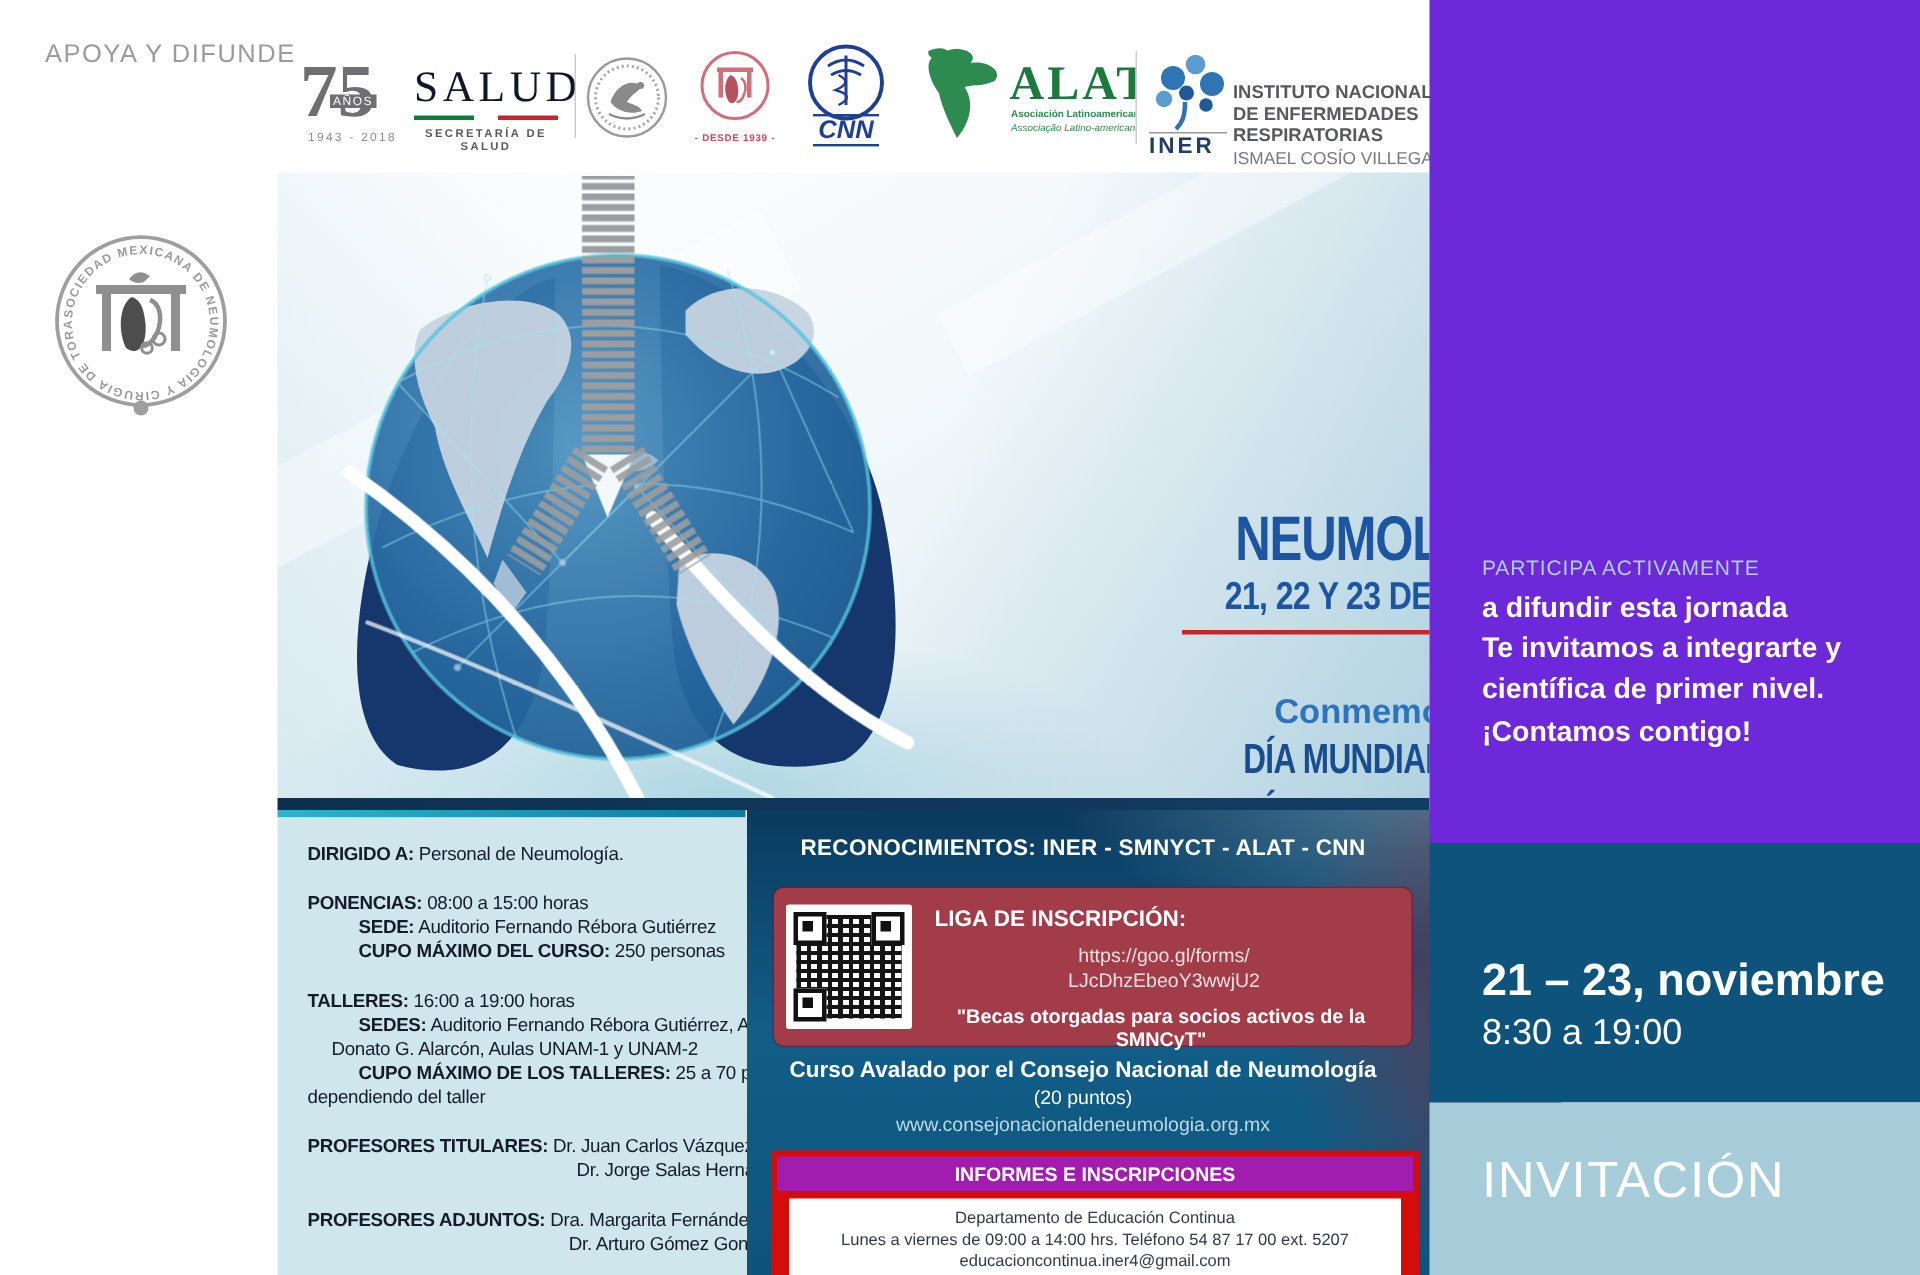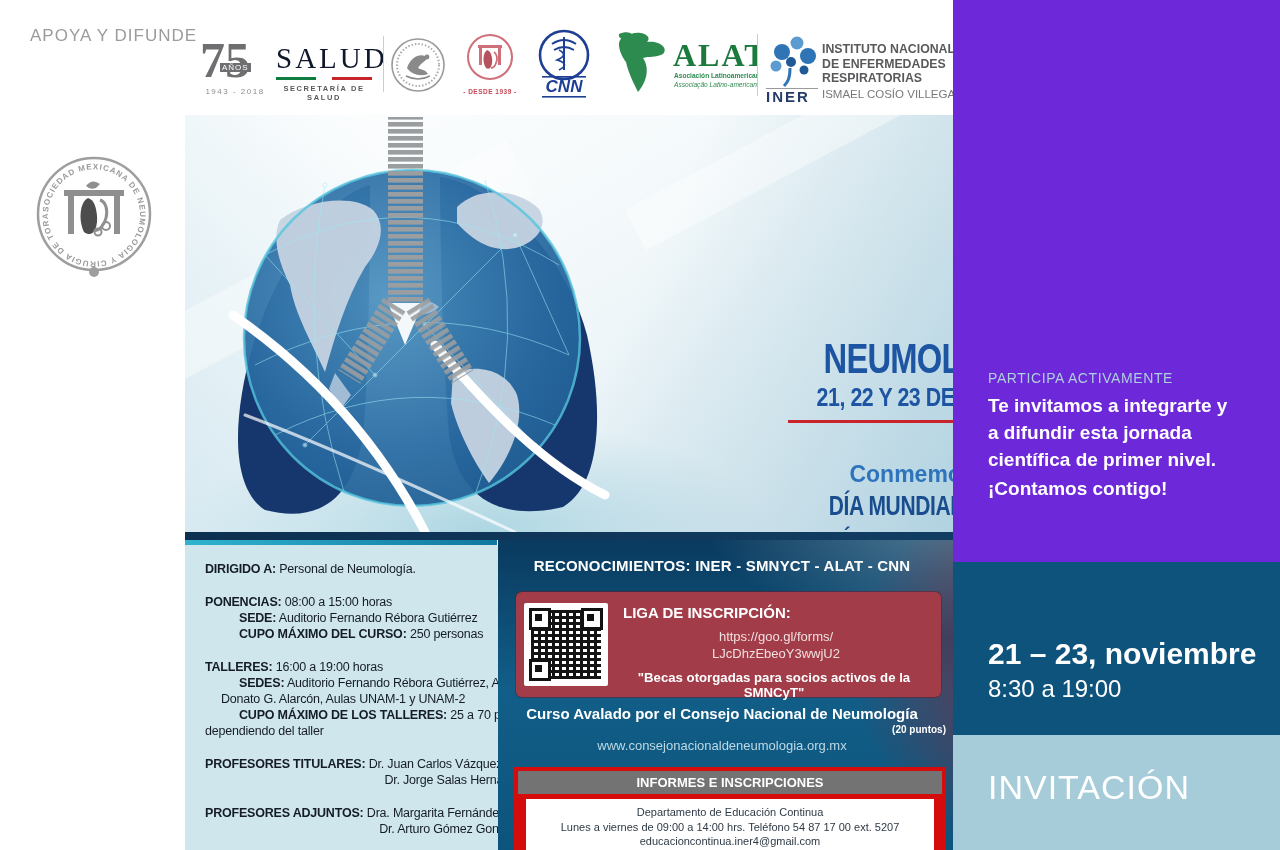--- a/index.html
+++ b/index.html
@@ -59,24 +59,24 @@
     background:
       repeating-linear-gradient(0deg,#141414 0 3px,transparent 3px 6px),
       repeating-linear-gradient(90deg,#141414 0 3px,transparent 3px 7px);}
   .finder{position:absolute;width:16px;height:16px;border:3px solid #111;background:#fff;}
   .finder::after{content:"";position:absolute;left:3px;top:3px;width:7px;height:7px;background:#111;}
   .liga-label{position:absolute;left:107px;top:12px;color:#ffffff;font-weight:700;font-size:15px;}
   .liga-url{position:absolute;left:110px;top:36px;width:300px;text-align:center;color:#f0dfdf;font-size:13px;line-height:17px;}
   .becas{position:absolute;left:96px;top:78px;width:324px;text-align:center;color:#ffffff;font-weight:700;font-size:13.2px;}
   .aval{position:absolute;left:0;top:165px;width:448px;text-align:center;color:#ffffff;}
   .aval-l1{font-weight:700;font-size:15px;}
-  .aval-l2{font-weight:700;font-size:10px;margin-top:2px;text-align:right;}
+  .aval-l2{font-weight:400;font-size:13px;margin-top:2px;}
   .aval-url{font-size:13px;color:#bdd9e4;margin-top:3px;}
   .informes{position:absolute;left:16px;top:227px;width:432px;height:83px;background:#d40c0c;}
-  .informes-hd{margin:4px 4px 0;height:23px;line-height:23px;background:#737373;color:#ffffff;font-weight:700;font-size:13px;text-align:center;}
+  .informes-hd{margin:4px 4px 0;height:23px;line-height:23px;background:#a21caf;color:#ffffff;font-weight:700;font-size:13px;text-align:center;}
   .informes-body{margin:5px 12px 0;background:#ffffff;padding:6px 4px;text-align:center;color:#2e3a45;font-size:11px;line-height:14.5px;}
   
   .sb-teal{left:953px;top:0;width:386px;height:562px;background:#6d28d9;color:#ffffff;}
   .sb-participa{position:absolute;left:35px;top:370px;font-size:14px;letter-spacing:.6px;color:#aecfdd;}
   .sb-invite{position:absolute;left:35px;top:392px;font-size:19px;font-weight:700;line-height:27px;}
   .sb-contamos{position:absolute;left:35px;top:478px;font-size:19px;font-weight:700;}
   .sb-dark{left:953px;top:562px;width:327px;height:173px;background:#0e537b;color:#ffffff;}
   .sb-date{position:absolute;left:35px;top:75px;font-size:30px;font-weight:700;}
   .sb-time{position:absolute;left:35px;top:113px;font-size:24px;font-weight:400;}
   .sb-light{left:953px;top:735px;width:327px;height:115px;background:#a6cbd9;color:#ffffff;}
@@ -178,21 +178,21 @@
     <circle cx="44" cy="24" r="8" fill="#2f74b4"></circle>
     <circle cx="27" cy="30" r="5" fill="#1f5a96"></circle>
     <circle cx="12" cy="34" r="5.5" fill="#5b9bd0"></circle>
     <circle cx="40" cy="38" r="4.5" fill="#1f5a96"></circle>
     <path d="M26,36 C26,46 24,50 20,54" fill="none" stroke="#2f74b4" stroke-width="3"></path>
   </g>
   <rect x="2" y="56" width="52" height="1" fill="#9a9a9a"></rect>
   <text x="2" y="70" font-family="Liberation Sans, sans-serif" font-size="15" font-weight="700" fill="#253d66" letter-spacing="2">INER</text>
 </svg>
 
-<div class="abs" style="left:822px;top:42px;">
+<div class="abs" style="left:822px;top:54px;">
   <div class="iner-l1">INSTITUTO NACIONAL</div>
   <div class="iner-l1">DE ENFERMEDADES</div>
   <div class="iner-l1">RESPIRATORIAS</div>
   <div class="iner-l4">ISMAEL COSÍO VILLEGAS</div>
 </div>
 
 <div class="abs poster">
   <div class="facet" style="left:-60px;top:120px;width:420px;height:60px;"></div>
   <div class="facet" style="left:420px;top:-30px;width:520px;height:46px;"></div>
 
@@ -351,22 +351,22 @@
       <div>Departamento de Educación Continua</div>
       <div>Lunes a viernes de 09:00 a 14:00 hrs. Teléfono 54 87 17 00 ext. 5207</div>
       <div>educacioncontinua.iner4@gmail.com</div>
     </div>
   </div>
 </div>
 
 <div class="abs sb-teal">
   <div class="sb-participa">PARTICIPA ACTIVAMENTE</div>
   <div class="sb-invite">
+    <div>a difundir esta jornada</div>
     <div>Te invitamos a integrarte y</div>
-    <div>a difundir esta jornada</div>
     <div>científica de primer nivel.</div>
   </div>
   <div class="sb-contamos">¡Contamos contigo!</div>
 </div>
 
 <div class="abs sb-dark">
   <div class="sb-date">21 – 23, noviembre</div>
   <div class="sb-time">8:30 a 19:00</div>
 </div>
 

